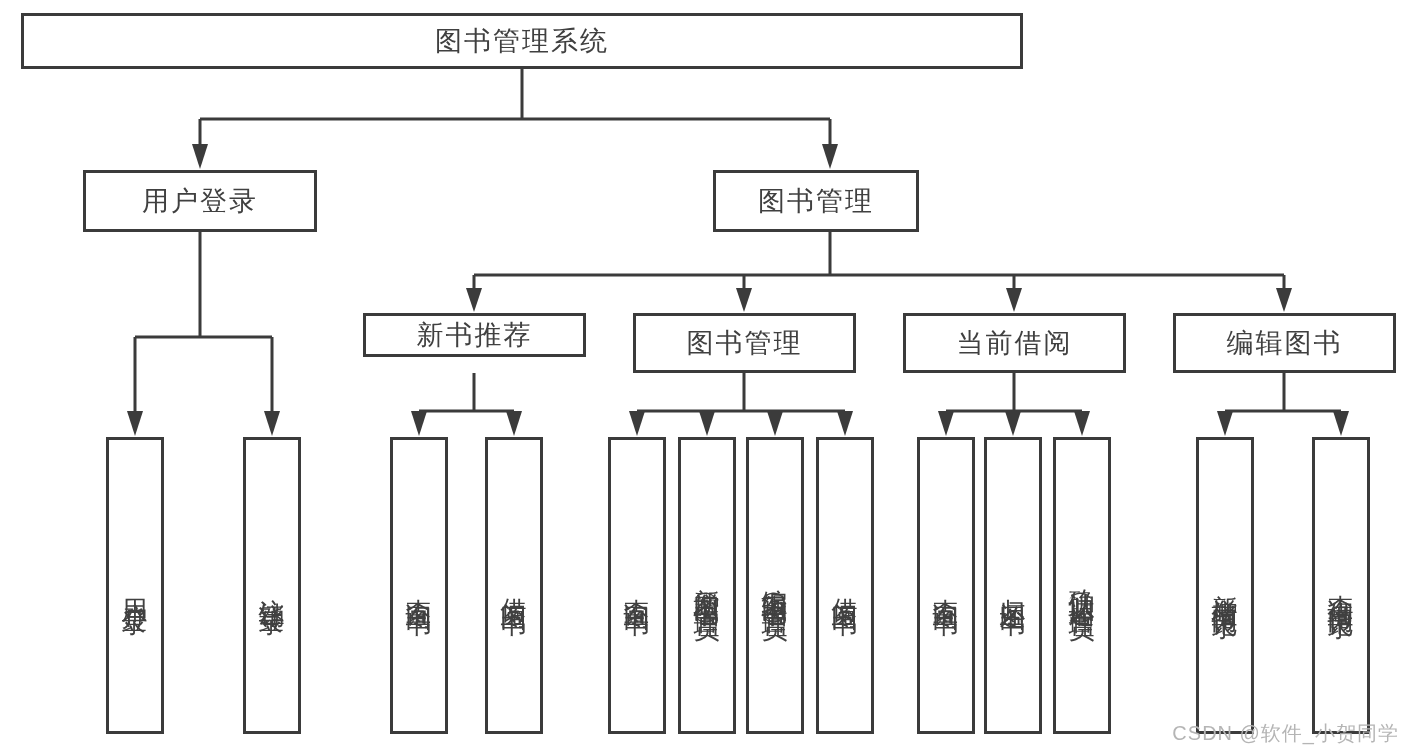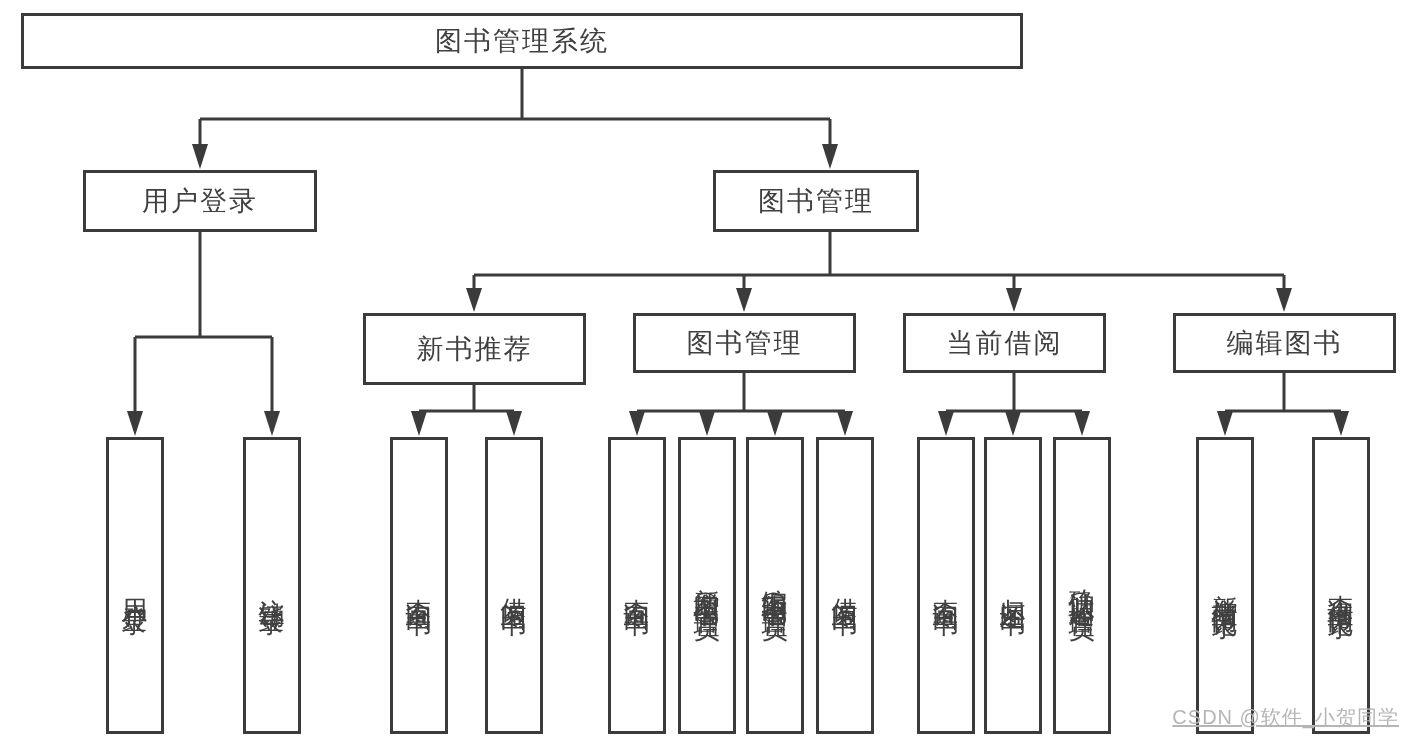--- a/index.html
+++ b/index.html
@@ -25,22 +25,22 @@
   .leaf{
     position:absolute;top:437px;width:58px;height:297px;
     background:var(--background);border:3px solid var(--line);
     display:flex;align-items:center;justify-content:center;
   }
   .leaf span{
     writing-mode:vertical-rl;text-orientation:mixed;
     font-size:26px;line-height:1;letter-spacing:4px;color:var(--text);
   }
   .watermark{
-    position:absolute;right:6px;bottom:16px;
-    font-size:20px;letter-spacing:1px;color:var(--watermark);text-decoration:underline;
+    position:absolute;right:6px;bottom:0;
+    font-size:20px;letter-spacing:1px;color:var(--watermark);
   }
 </style>
 </head>
 <body>
 
 <div class="canvas">
 
   <svg class="connectors" width="1405" height="747" viewBox="0 0 1405 747" aria-hidden="true">
 
     <path d="M522 69 V119 M200 119 H830 M200 119 V146 M830 119 V146"></path>
@@ -75,23 +75,23 @@
     <path d="M1284 373 V411 M1225 411 H1341"></path>
     <polygon points="1217,411 1233,411 1225,436"></polygon>
     <polygon points="1333,411 1349,411 1341,436"></polygon>
   </svg>
 
   <div class="node" style="left:21px;top:13px;width:1002px;height:56px">图书管理系统</div>
 
   <div class="node" style="left:83px;top:170px;width:234px;height:62px">用户登录</div>
   <div class="node" style="left:713px;top:170px;width:206px;height:62px">图书管理</div>
 
-  <div class="node" style="left:363px;top:313px;width:223px;height:72px">新书推荐</div>
+  <div class="node" style="left:363px;top:313px;width:223px;height:44px">新书推荐</div>
   <div class="node" style="left:633px;top:313px;width:223px;height:60px">图书管理</div>
-  <div class="node" style="left:903px;top:313px;width:203px;height:60px">当前借阅</div>
+  <div class="node" style="left:903px;top:313px;width:223px;height:60px">当前借阅</div>
   <div class="node" style="left:1173px;top:313px;width:223px;height:60px">编辑图书</div>
 
   <div class="leaf" style="left:106px">
       <span>用户登录</span>
     </div>
   <div class="leaf" style="left:243px">
       <span>注销登录</span>
     </div>
 
   <div class="leaf" style="left:390px">

